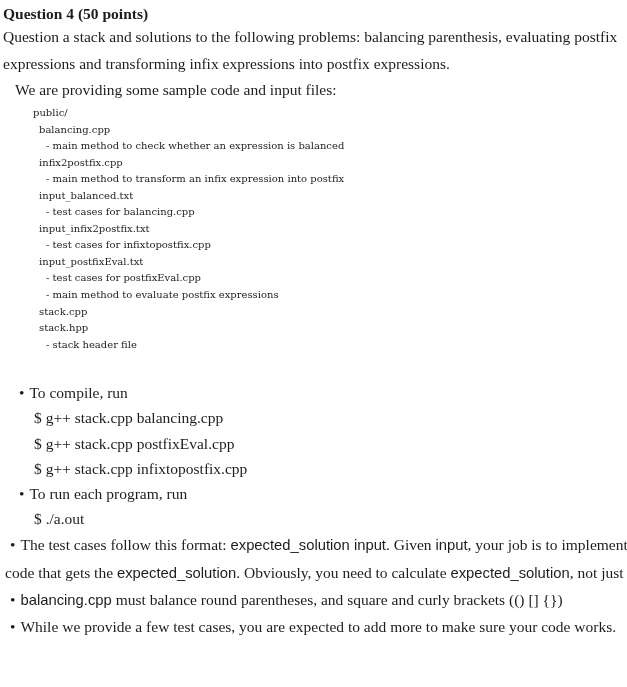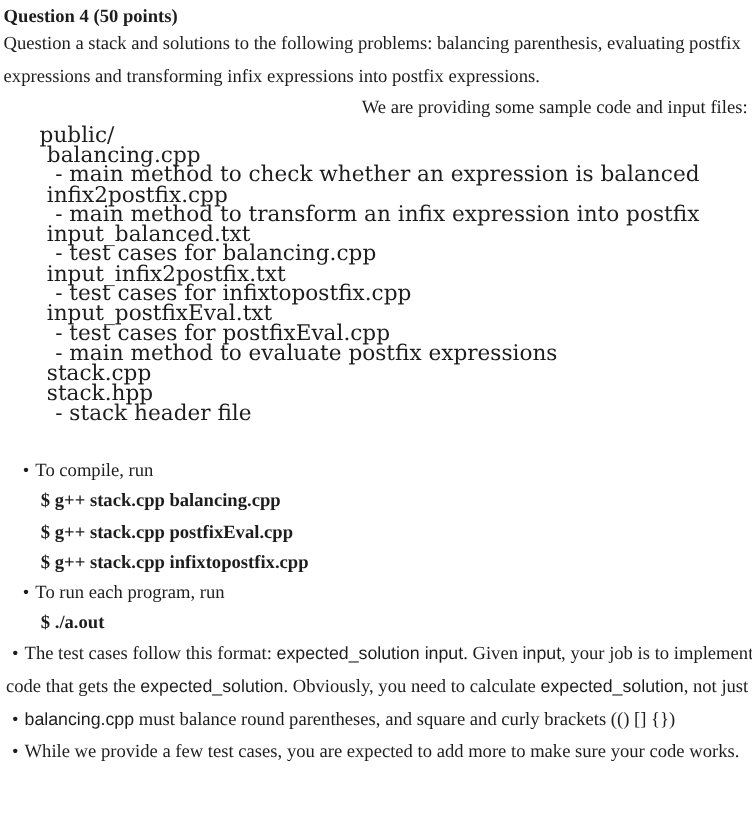--- a/index.html
+++ b/index.html
@@ -26,43 +26,42 @@
   .intro-line {
     font-size: 15.5px;
     line-height: 27px;
     white-space: nowrap;
   }
   .providing {
     font-size: 15.5px;
     line-height: 26px;
     padding-left: 12px;
     white-space: nowrap;
-    text-align: right;
   }
   .tree {
     font-family: "DejaVu Serif", serif;
-    font-size: 18px;
+    font-size: 10px;
     line-height: 16.55px;
     margin-top: 2px;
   }
   .tree-root  { padding-left: 30px; white-space: nowrap; }
   .tree-name  { padding-left: 36px; white-space: nowrap; }
   .tree-desc  { padding-left: 43px; white-space: nowrap; }
   .blocks {
     margin-top: 27px;
   }
   .blk {
     font-size: 15.5px;
     line-height: 25.2px;
     white-space: nowrap;
   }
   .blk.wide { line-height: 27px; }
   .bullet-i1 { padding-left: 16px; }
   .bullet-i0 { padding-left: 7px; }
-  .command   { padding-left: 31px; font-weight: bold; }
+  .command   { padding-left: 31px; }
   .cont      { padding-left: 2px; }
   .code {
     font-family: "Liberation Sans", sans-serif;
     font-size: 14.8px;
     margin-top: 12px;
   }
   .bullet-marker { padding-right: 5px; }
 </style>
 </head>
 <body>

